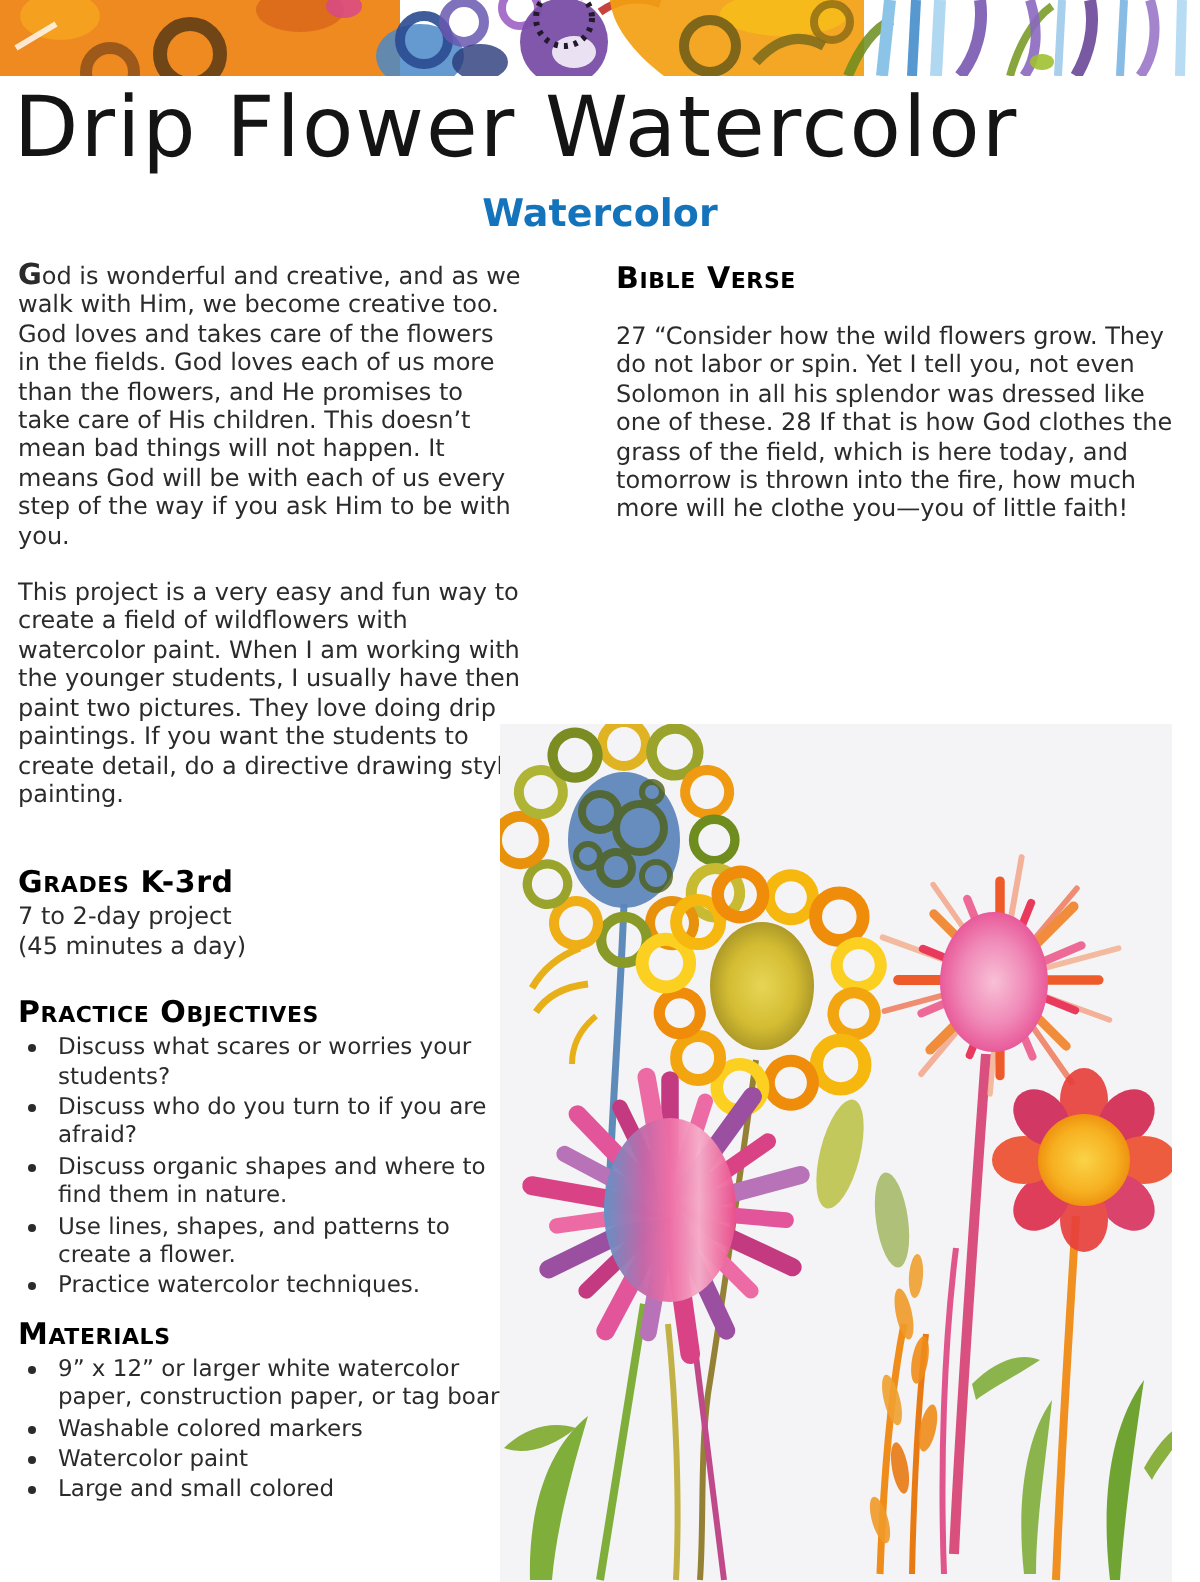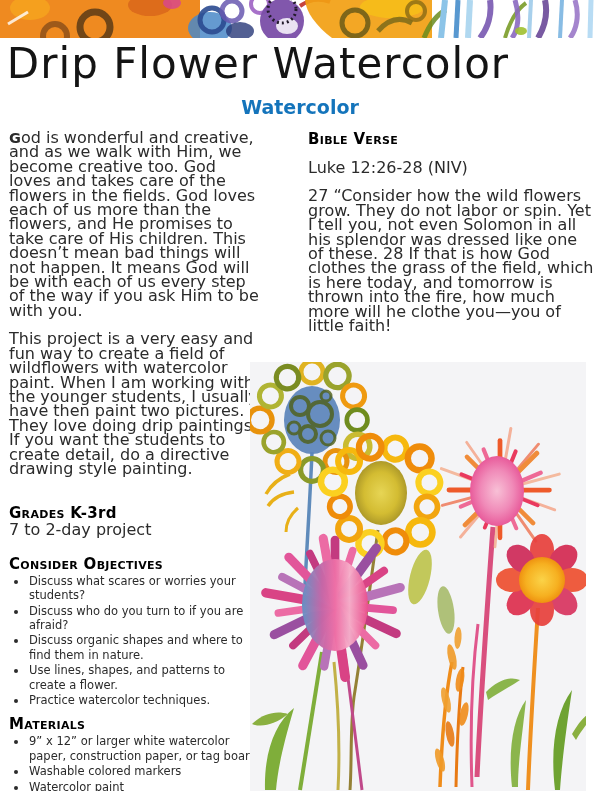--- a/index.html
+++ b/index.html
@@ -6,21 +6,21 @@
   .page{position:relative;width:600px;height:791px;background:#ffffff;overflow:hidden;
         font-family:"DejaVu Sans",sans-serif;color:#2b2b2b;}
   .banner{position:absolute;left:0;top:0;width:600px;height:38px;}
   .banner svg{display:block;width:100%;height:100%;}
   .title{position:absolute;left:0;top:38px;width:516px;text-align:center;
          font-size:42px;line-height:52px;font-weight:normal;letter-spacing:1px;color:#141414;margin:0;}
   .subtitle{position:absolute;left:0;top:96px;width:600px;text-align:center;
             font-size:19px;font-weight:bold;color:#1474bb;}
   .col-left{position:absolute;left:9px;top:131px;width:252px;}
   .col-right{position:absolute;left:308px;top:131px;width:286px;}
-  .body{font-size:16px;line-height:14.4px;color:#2b2b2b;}
+  .body{font-size:12px;line-height:14.4px;color:#2b2b2b;}
   p.body{margin:0 0 14px 0;}
   p.p2{margin-bottom:29px;}
   .p-first::first-letter{font-weight:bold;font-size:14.5px;}
   h2.sc{font-variant:small-caps;font-size:15px;line-height:16px;font-weight:bold;
         letter-spacing:.3px;color:#000;margin:0 0 2px 0;}
   h2.sc .plain{font-variant:normal;}
   .col-right h2.sc{margin-bottom:14px;}
   .sect{margin-top:5px;}
   .sect-lo{margin-top:18px;}
   .sect-mat{margin-top:9px;}
@@ -77,24 +77,25 @@
   <h1 class="title">Drip Flower Watercolor</h1>
   <div class="subtitle">Watercolor</div>
 
   <div class="col-left">
     <p class="body p-first">God is wonderful and creative, and as we walk with Him, we become creative too. God loves and takes care of the flowers in the fields. God loves each of us more than the flowers, and He promises to take care of His children. This doesn’t mean bad things will not happen. It means God will be with each of us every step of the way if you ask Him to be with you.</p>
     <p class="body p2">This project is a very easy and fun way to create a field of wildflowers with watercolor paint. When I am working with the younger students, I usually have then paint two pictures. They love doing drip paintings. If you want the students to create detail, do a directive drawing style painting.</p>
 
     <div class="sect">
       <h2 class="sc"><span>Grades</span> <span class="plain">K-3rd</span></h2>
       <div class="body">7 to 2-day project</div>
+      <div class="body">(45 minutes a day)</div>
     </div>
 
     <div class="sect sect-lo">
-      <h2 class="sc">Consider Objectives</h2>
+      <h2 class="sc">Practice Objectives</h2>
       <ul class="blist">
 
       <li>Discuss what scares or worries your students?</li>
           <li>Discuss who do you turn to if you are afraid?</li>
           <li>Discuss organic shapes and where to find them in nature.</li>
           <li>Use lines, shapes, and patterns to create a flower.</li>
           <li>Practice watercolor techniques.</li>
         </ul>
     </div>
 
@@ -105,21 +106,20 @@
       <li>9” x 12” or larger white watercolor paper, construction paper, or tag board</li>
           <li>Washable colored markers</li>
           <li>Watercolor paint</li>
           <li>Large and small colored</li>
         </ul>
     </div>
   </div>
 
   <div class="col-right">
     <h2 class="sc">Bible Verse</h2>
-    <p class="body">Luke 12:26-28 (NIV)</p>
     <p class="body">27 “Consider how the wild flowers grow. They do not labor or spin. Yet I tell you, not even Solomon in all his splendor was dressed like one of these. 28 If that is how God clothes the grass of the field, which is here today, and tomorrow is thrown into the fire, how much more will he clothe you—you of little faith!</p>
   </div>
 
   <div class="painting">
     <svg viewBox="0 0 336 429">
       <defs>
         <path id="sp" d="M0 0 L0 -52" stroke-linecap="round" fill="none"></path>
         <circle id="lp" cx="0" cy="-48" r="11" fill="none"></circle>
         <ellipse id="pd" cx="0" cy="-30" rx="12" ry="16"></ellipse>
         <linearGradient id="gE" x1="0" y1="0" x2="1" y2="0">

